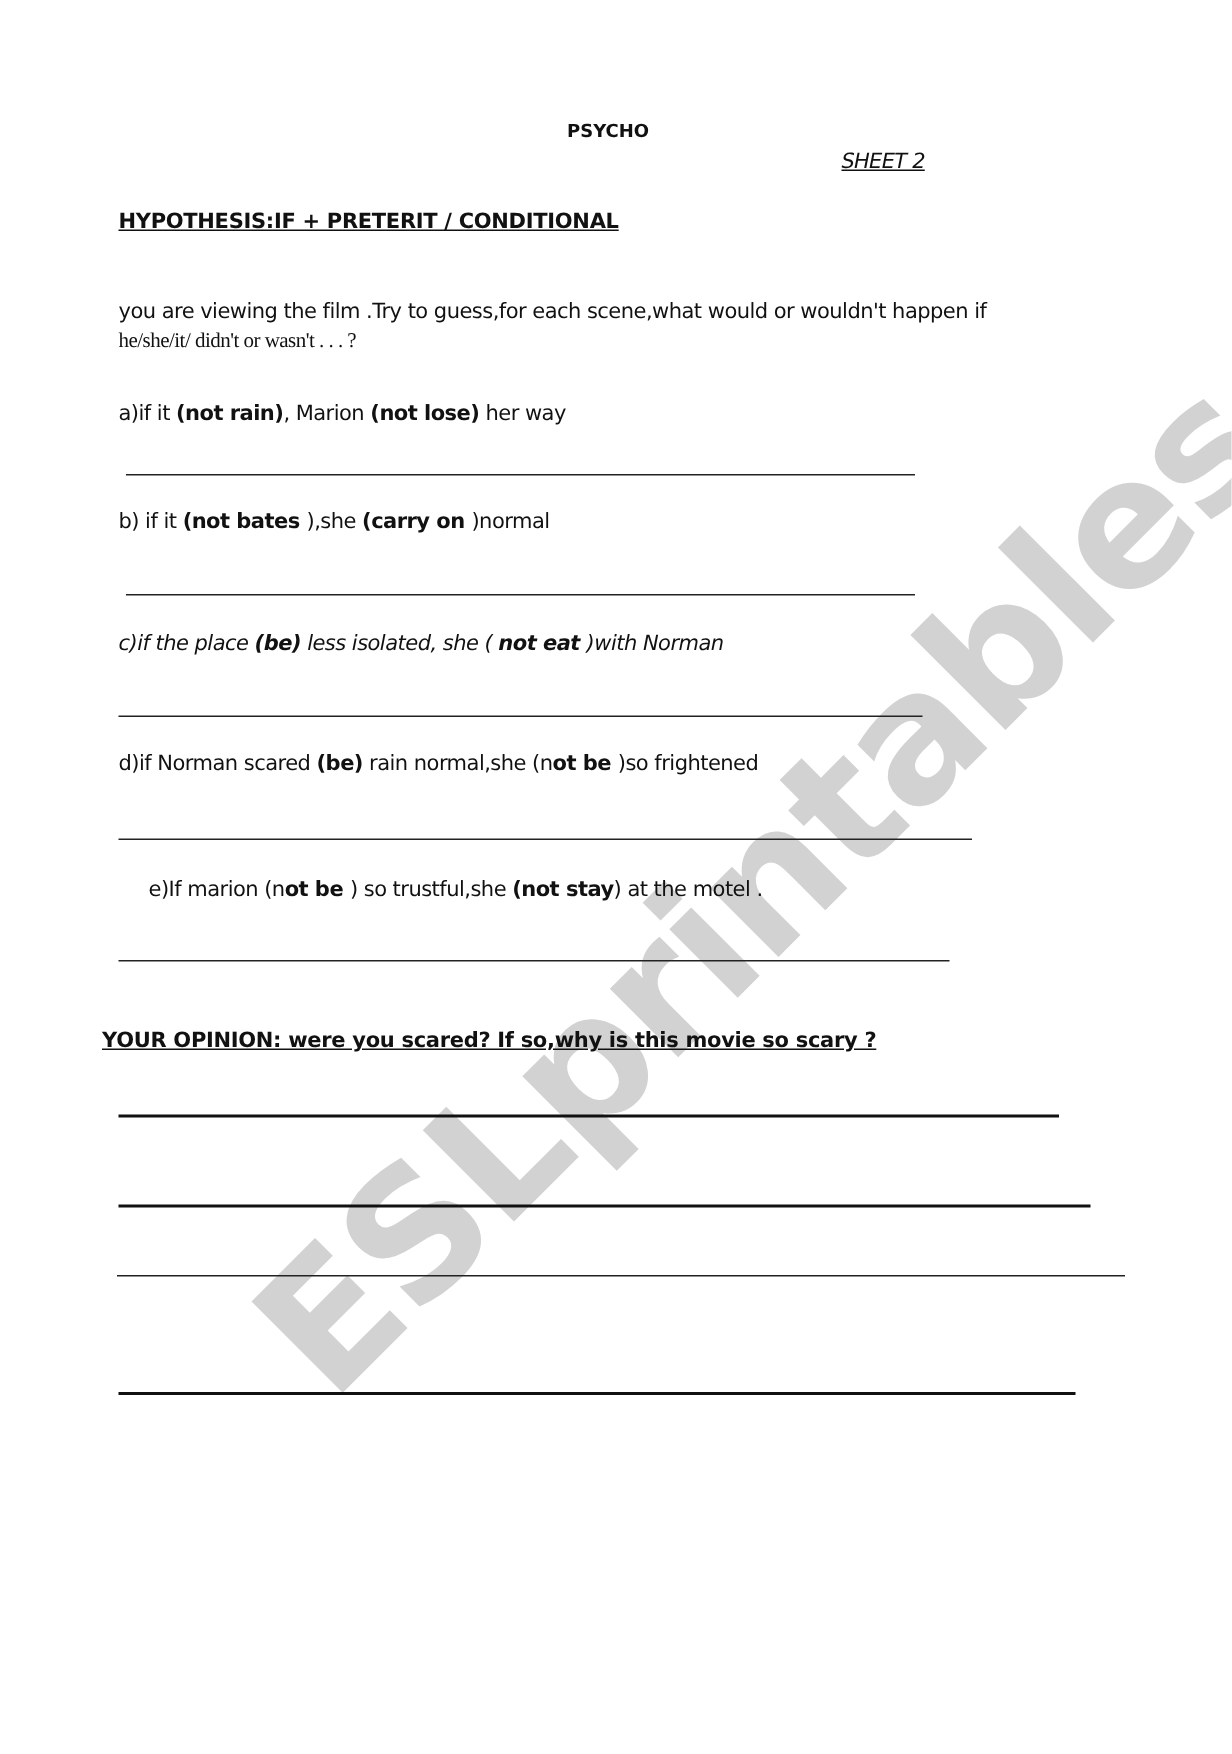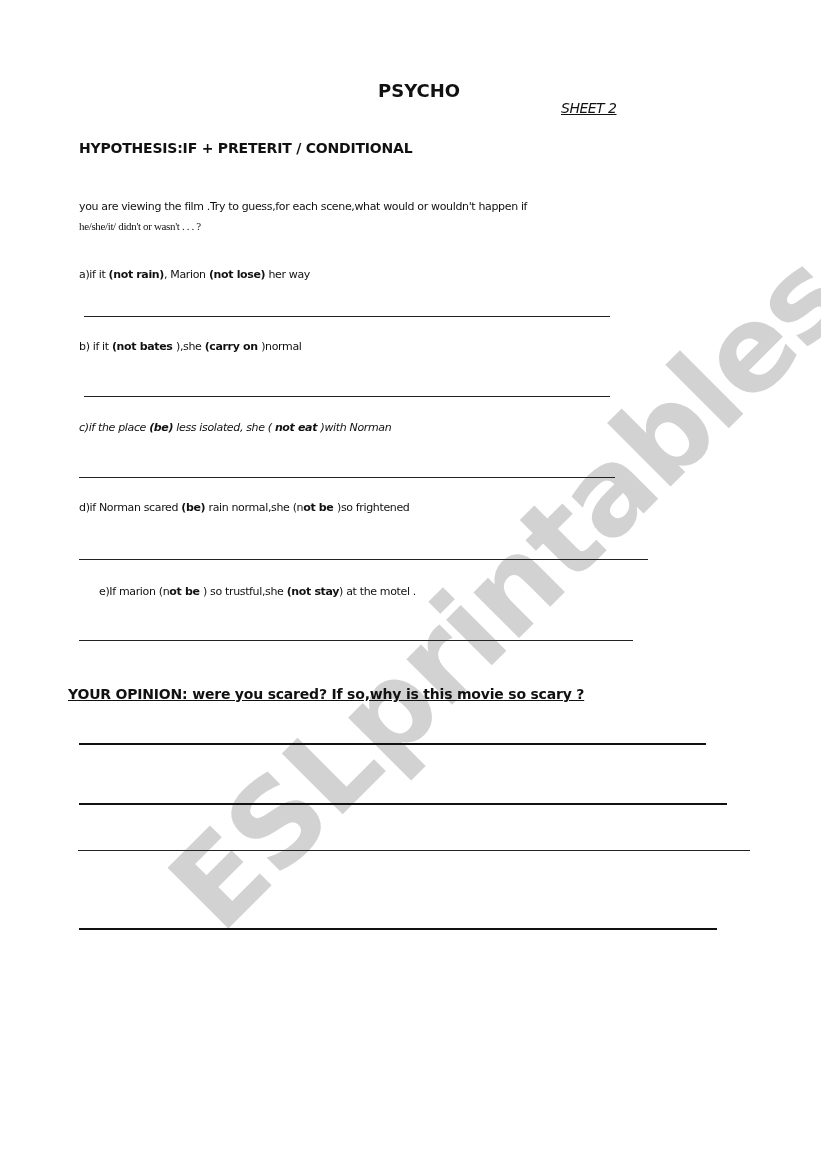--- a/index.html
+++ b/index.html
@@ -1,24 +1,24 @@
 <!DOCTYPE html>
 <html><head>
   <meta charset="utf-8">
   <style>
     html, body { margin: 0; padding: 0; background: #ffffff; }
     body {
       width: 821px; height: 1169px; position: relative; overflow: hidden;
       font-family: "DejaVu Sans", sans-serif; color: #111;
     }
     .abs { position: absolute; white-space: nowrap; }
-    .title { font-weight: bold; font-size: 18px; left: 378px; top: 80px; }
+    .title { font-weight: bold; font-size: 12px; left: 378px; top: 80px; }
     .sheet { font-style: italic; text-decoration: underline; font-size: 14px; left: 561px; top: 100px; letter-spacing: -0.5px; text-align: right; }
-    .hyp { font-weight: bold; font-size: 14px; left: 79px; top: 140px; letter-spacing: -0.2px; }
-    .txt { font-size: 11px; left: 79px; letter-spacing: -0.35px; }
+    .hyp { font-weight: bold; text-decoration: underline; font-size: 14px; left: 79px; top: 140px; letter-spacing: -0.2px; }
+    .txt { font-size: 14px; left: 79px; letter-spacing: -0.35px; }
     .txt b { font-weight: bold; }
     .line { position: absolute; height: 0; border-top: 1px solid #222; }
     .thick { border-top: 2px solid #111; }
     .opinion { font-weight: bold; font-size: 14px; left: 68px; top: 686px; letter-spacing: -0.2px; text-decoration: underline; }
     .watermark {
       position: absolute; left: 60px; top: 520px;
       font-family: "DejaVu Sans", sans-serif; font-weight: bold;
       font-size: 118px; color: #c9c9c9; opacity: 0.82;
       transform: rotate(-45deg); transform-origin: center;
       white-space: nowrap; letter-spacing: -2px; pointer-events: none;

